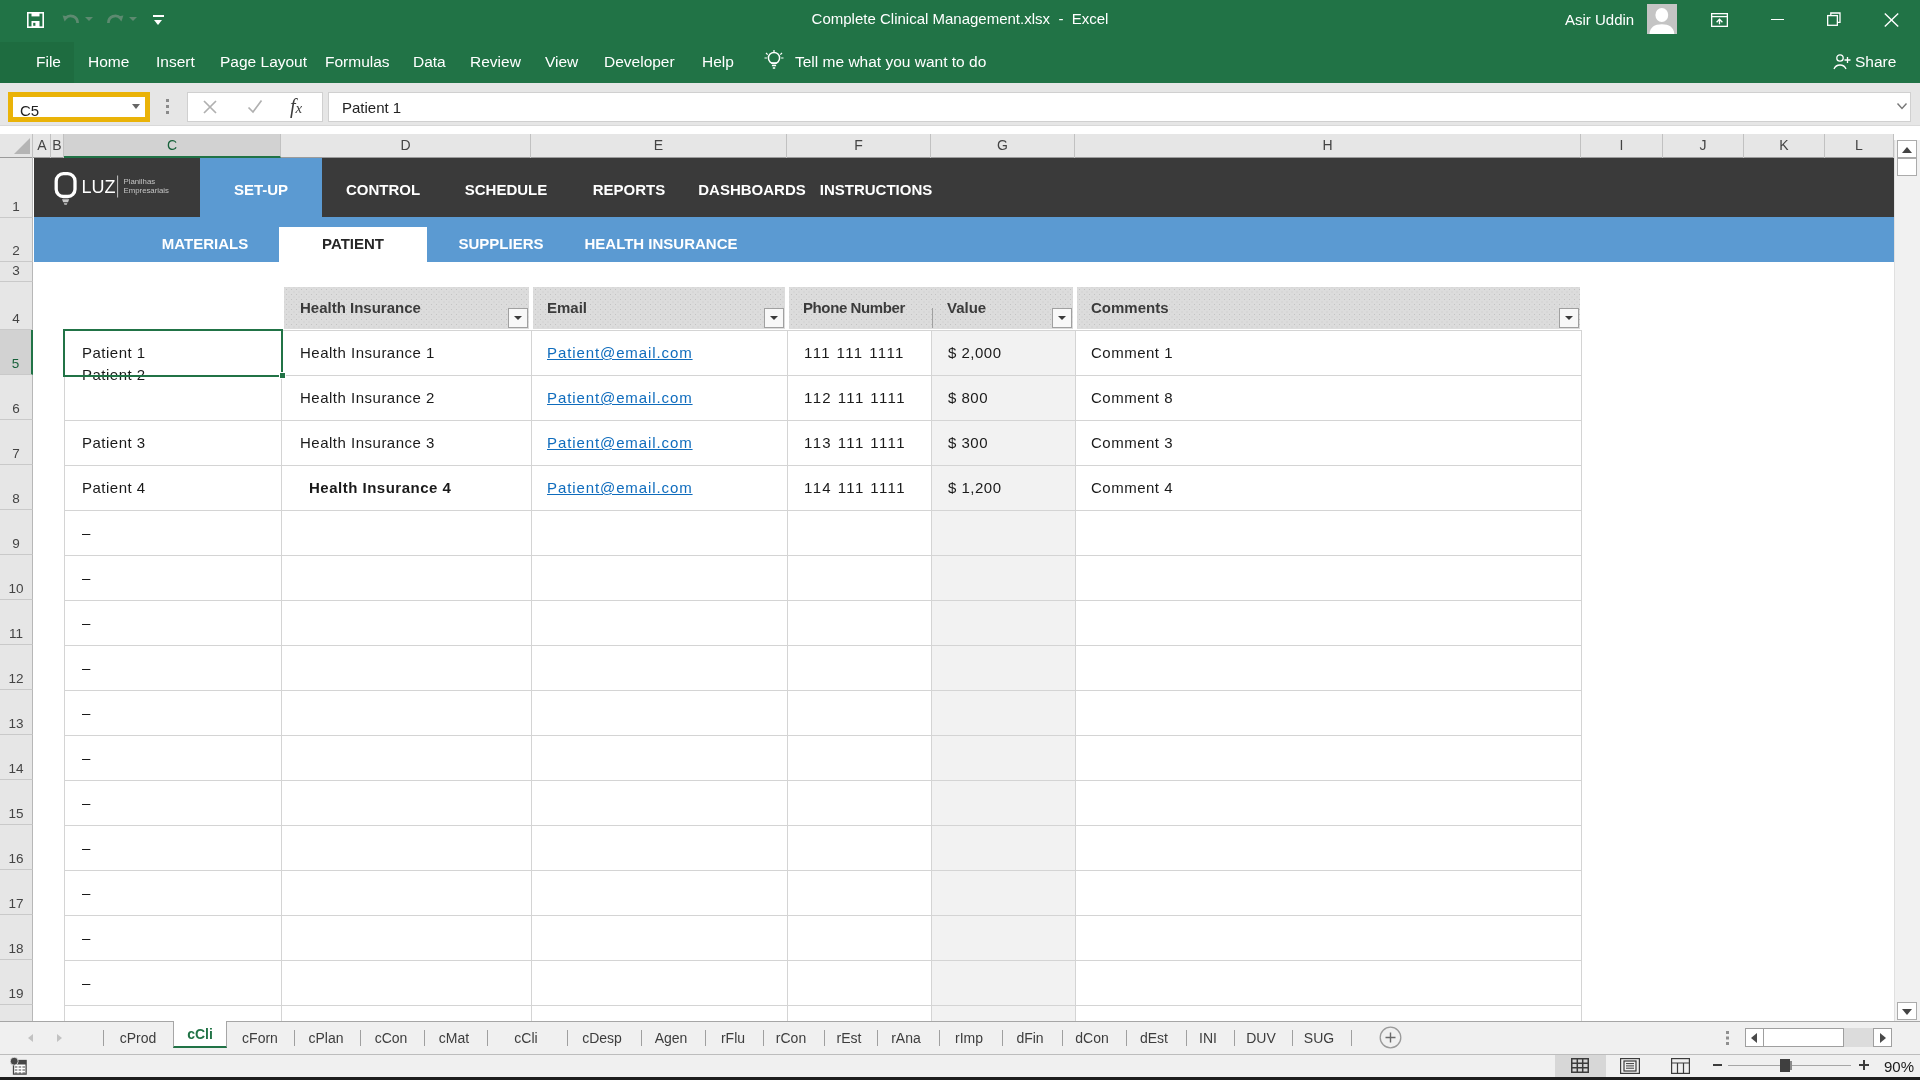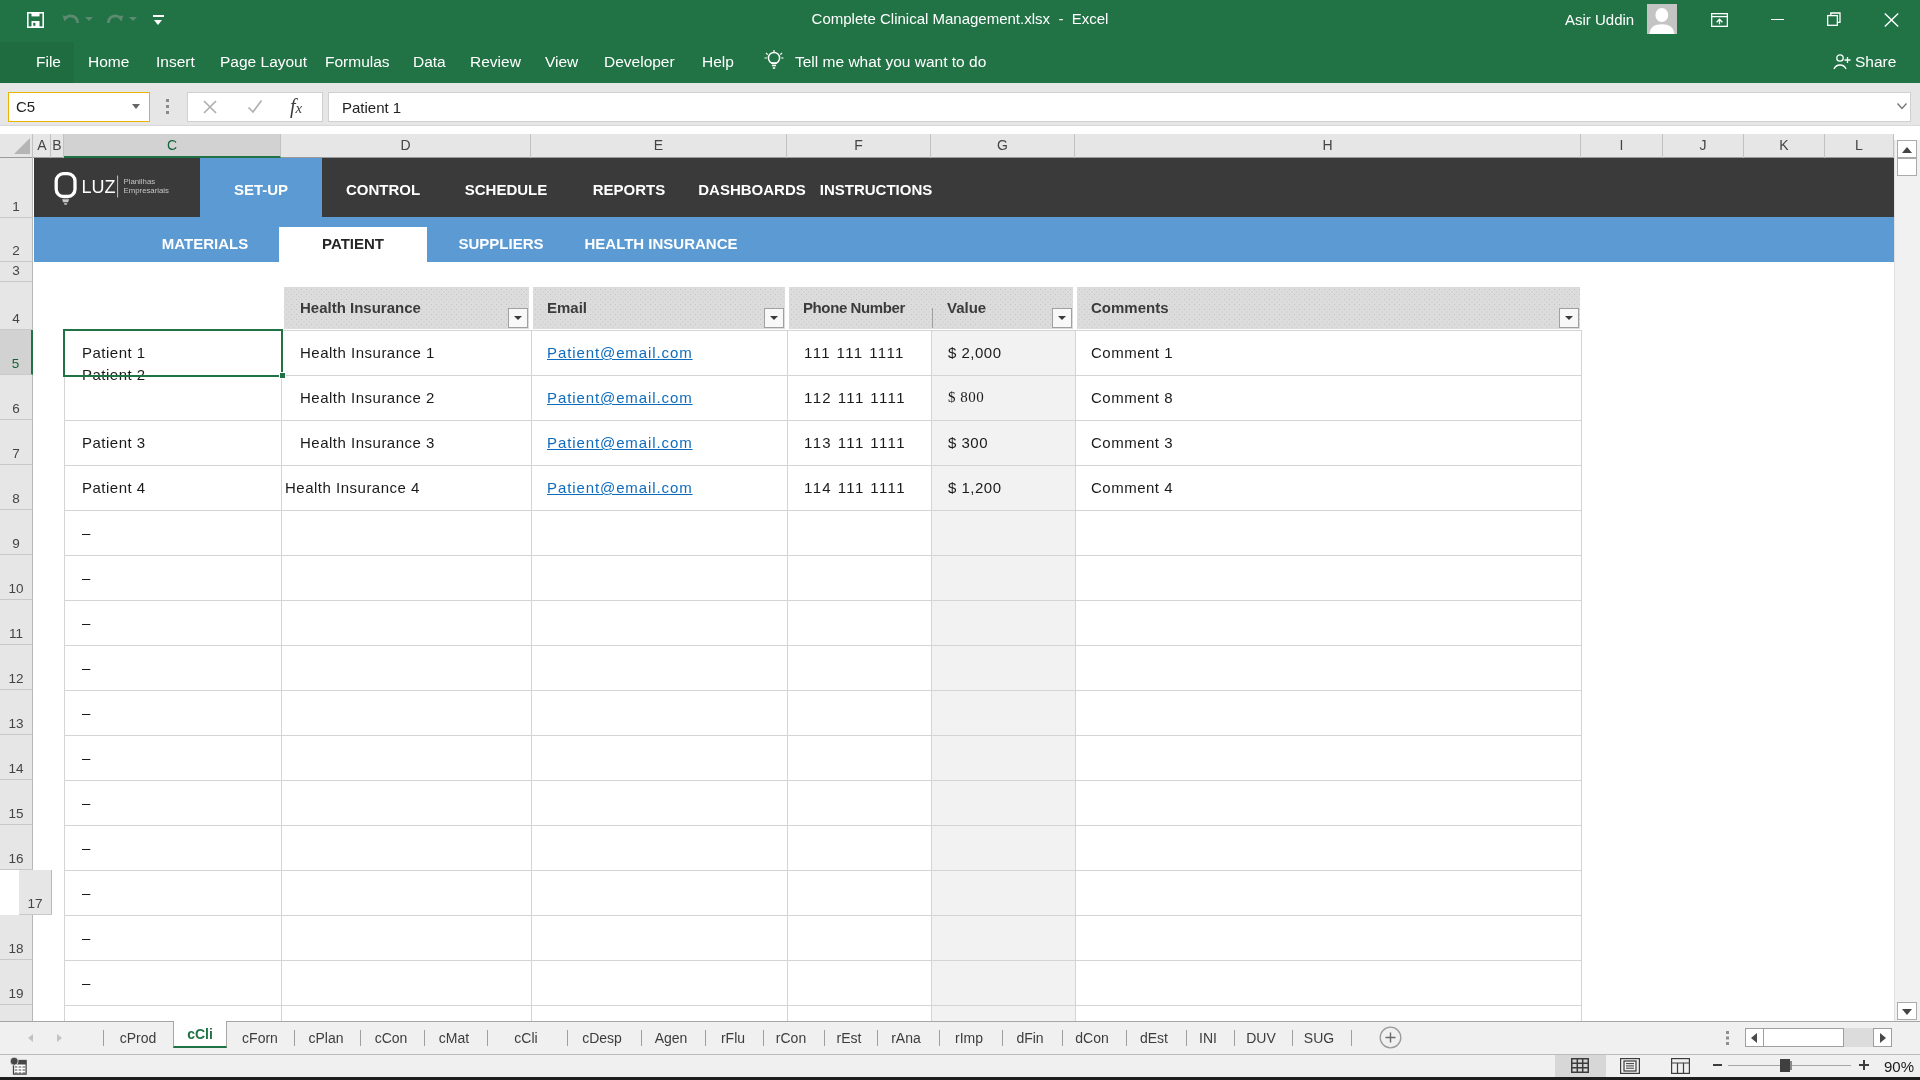--- a/index.html
+++ b/index.html
@@ -88,21 +88,21 @@
     <path d="M7.4 13 h5.2 M7.9 15.5 h4.2 M8.8 18 h2.4" stroke="#fff" stroke-width="1.3"></path>
     <path d="M10 0 v2.4 M2 3 l1.7 1.7 M18 3 l-1.7 1.7 M0.5 8 h2.4 M17.1 8 h2.4" stroke="#fff" stroke-width="1.2"></path>
   </svg>
   <svg class="abs" style="left:1832px;top:53px;" width="19" height="17" viewBox="0 0 19 17">
     <circle cx="8" cy="5" r="3.2" fill="none" stroke="#fff" stroke-width="1.3"></circle>
     <path d="M2 16 a 6.5 6.5 0 0 1 12 0" fill="none" stroke="#fff" stroke-width="1.3"></path>
     <path d="M15.5 4 v6 M12.5 7 h6" stroke="#fff" stroke-width="1.3"></path>
   </svg>
 
   <div class="abs" style="left:0;top:83px;width:1920px;height:43px;background:#e6e6e6;border-bottom:1px solid #d9d9d9;"></div>
-  <div class="abs" style="left:8px;top:92px;width:142px;height:30px;background:#fff;border:1px solid #eab308;font-size:15px;color:#222;line-height:28px;padding-left:7px;">C5</div>
+  <div class="abs" style="left:8px;top:92px;width:142px;height:30px;background:#fff;border:5px solid #eab308;font-size:15px;color:#222;line-height:28px;padding-left:7px;">C5</div>
   <div class="abs" style="left:132px;top:104px;width:0;height:0;border-left:4.5px solid transparent;border-right:4.5px solid transparent;border-top:5px solid #666;"></div>
   <div class="abs" style="left:166px;top:99px;width:3px;height:3px;background:#8a8a8a;box-shadow:0 6px 0 #8a8a8a, 0 12px 0 #8a8a8a;"></div>
   <div class="abs" style="left:187px;top:92px;width:136px;height:30px;background:#fff;border:1px solid #d0d0d0;"></div>
   <div class="abs" style="left:328px;top:92px;width:1583px;height:30px;background:#fff;border:1px solid #d0d0d0;"></div>
   <svg class="abs" style="left:202px;top:99px;" width="16" height="16" viewBox="0 0 16 16">
     <path d="M2 2 L14 14 M14 2 L2 14" stroke="#b0b0b0" stroke-width="1.7"></path>
   </svg>
   <svg class="abs" style="left:247px;top:99px;" width="16" height="15" viewBox="0 0 16 15">
     <path d="M1.5 8.5 L6 13 L14.5 1.5" fill="none" stroke="#b0b0b0" stroke-width="1.7"></path>
   </svg>
@@ -139,21 +139,21 @@
   <div class="abs rowhead" style="top:420px;height:45px;">7</div>
   <div class="abs rowhead" style="top:465px;height:45px;">8</div>
   <div class="abs rowhead" style="top:510px;height:45px;">9</div>
   <div class="abs rowhead" style="top:555px;height:45px;">10</div>
   <div class="abs rowhead" style="top:600px;height:45px;">11</div>
   <div class="abs rowhead" style="top:645px;height:45px;">12</div>
   <div class="abs rowhead" style="top:690px;height:45px;">13</div>
   <div class="abs rowhead" style="top:735px;height:45px;">14</div>
   <div class="abs rowhead" style="top:780px;height:45px;">15</div>
   <div class="abs rowhead" style="top:825px;height:45px;">16</div>
-  <div class="abs rowhead" style="top:870px;height:45px;margin-left:19px;">17</div>
+  <div class="abs rowhead" style="top:870px;height:45px;">17</div>
   <div class="abs rowhead" style="top:915px;height:45px;">18</div>
   <div class="abs rowhead" style="top:960px;height:45px;">19</div>
   <div class="abs rowhead" style="top:1005px;height:16px;border-bottom:none;"></div>
 
   <div class="abs" style="left:34px;top:158px;width:1860px;height:59px;background:#3a3a3a;"></div>
 
   <svg class="abs" style="left:54px;top:172px;" width="125" height="34" viewBox="0 0 125 34">
     <rect x="2.2" y="1.7" width="18.8" height="22.8" rx="7.2" fill="none" stroke="#fff" stroke-width="3.3"></rect>
     <path d="M8 27.2 h7.2 l-1.2 3 h-4.8 z" fill="#c9c9c9"></path>
     <path d="M9.8 31.2 h3.6 l-0.7 1.6 h-2.2 z" fill="#c9c9c9"></path>
@@ -221,32 +221,32 @@
   <div class="abs ctext" style="left:300px;top:344px;">Health Insurance 1</div>
   <div class="abs" style="left:547px;top:344px;font-size:15px;color:#0f6cbd;text-decoration:underline;letter-spacing:0.9px;">Patient@email.com</div>
   <div class="abs ctext" style="left:804px;top:344px;letter-spacing:1.4px;">111 111 1111</div>
   <div class="abs ctext" style="left:948px;top:344px;">$ 2,000</div>
   <div class="abs ctext" style="left:1091px;top:344px;">Comment 1</div>
 
   <div class="abs ctext" style="left:82px;top:366px;">Patient 2</div>
   <div class="abs ctext" style="left:300px;top:389px;">Health Insurance 2</div>
   <div class="abs" style="left:547px;top:389px;font-size:15px;color:#0f6cbd;text-decoration:underline;letter-spacing:0.9px;">Patient@email.com</div>
   <div class="abs ctext" style="left:804px;top:389px;letter-spacing:1.4px;">112 111 1111</div>
-  <div class="abs ctext" style="left:948px;top:389px;font-family:Liberation Serif, serif;">$ 800</div>
+  <div class="abs ctext" style="left:948px;top:389px;">$ 800</div>
   <div class="abs ctext" style="left:1091px;top:389px;">Comment 8</div>
 
   <div class="abs ctext" style="left:82px;top:434px;">Patient 3</div>
   <div class="abs ctext" style="left:300px;top:434px;">Health Insurance 3</div>
   <div class="abs" style="left:547px;top:434px;font-size:15px;color:#0f6cbd;text-decoration:underline;letter-spacing:0.9px;">Patient@email.com</div>
   <div class="abs ctext" style="left:804px;top:434px;letter-spacing:1.4px;">113 111 1111</div>
   <div class="abs ctext" style="left:948px;top:434px;">$ 300</div>
   <div class="abs ctext" style="left:1091px;top:434px;">Comment 3</div>
 
   <div class="abs ctext" style="left:82px;top:479px;">Patient 4</div>
-  <div class="abs ctext" style="left:285px;top:479px;">Health Insurance 4</div>
+  <div class="abs ctext" style="left:309px;top:479px;font-weight:bold;">Health Insurance 4</div>
   <div class="abs" style="left:547px;top:479px;font-size:15px;color:#0f6cbd;text-decoration:underline;letter-spacing:0.9px;">Patient@email.com</div>
   <div class="abs ctext" style="left:804px;top:479px;letter-spacing:1.4px;">114 111 1111</div>
   <div class="abs ctext" style="left:948px;top:479px;">$ 1,200</div>
   <div class="abs ctext" style="left:1091px;top:479px;">Comment 4</div>
 
   <div class="abs ctext" style="left:82px;top:524px;">–</div>
   <div class="abs ctext" style="left:82px;top:569px;">–</div>
   <div class="abs ctext" style="left:82px;top:614px;">–</div>
   <div class="abs ctext" style="left:82px;top:659px;">–</div>
   <div class="abs ctext" style="left:82px;top:704px;">–</div>

